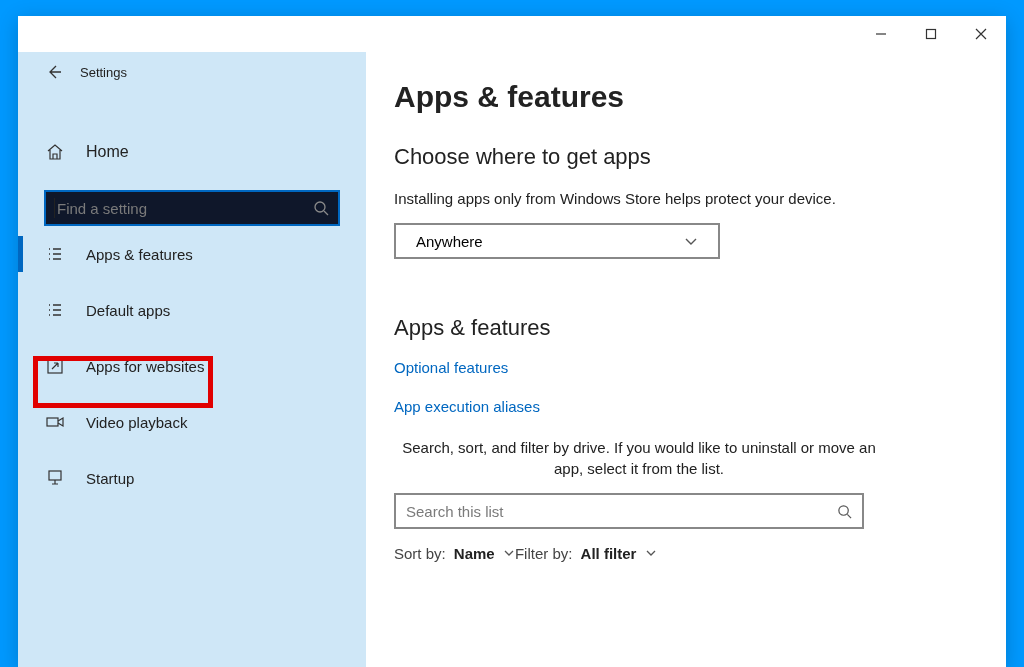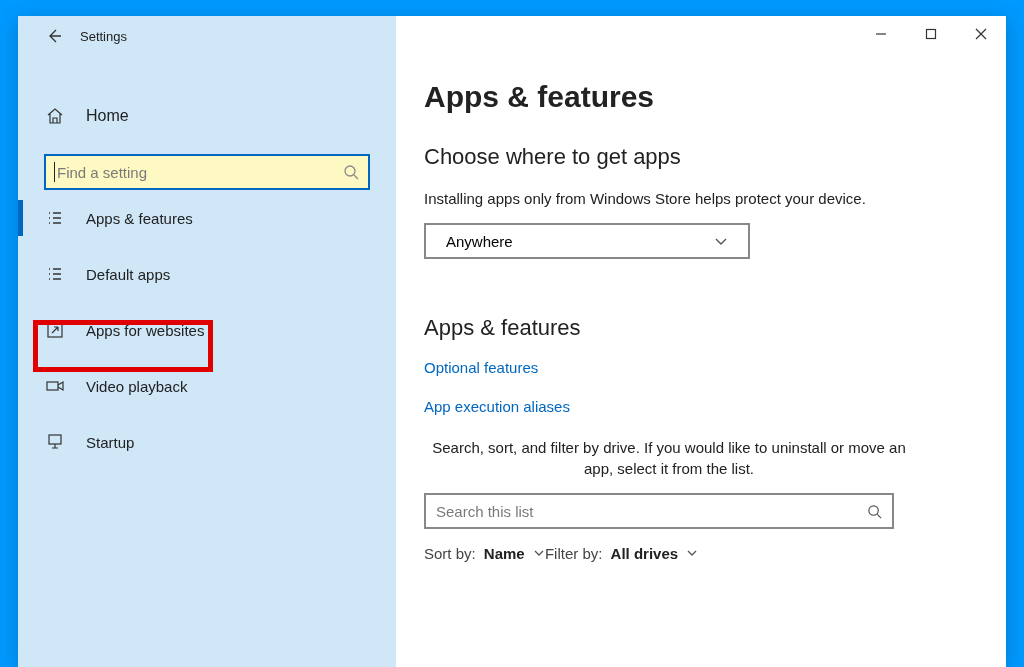--- a/index.html
+++ b/index.html
@@ -13,25 +13,26 @@
   .window {
     width: 100%;
     height: 100%;
     background: #fff;
     display: flex;
     position: relative;
     box-shadow: 0 4px 20px rgba(0,0,0,0.2);
   }
   
   .sidebar {
-    width: 378px;
+    width: 348px;
     background: #cfe7f7;
     display: flex;
     flex-direction: column;
     position: relative;
+    margin-top: 36px;
   }
   .titlebar-left {
     height: 40px;
     display: flex;
     align-items: center;
     padding-left: 18px;
   }
   .back-btn {
     width: 36px; height: 36px;
     display: flex; align-items: center; justify-content: center;
@@ -50,21 +51,21 @@
     margin-top: 40px;
     height: 40px;
     color: #222;
   }
   .home-row .icon { width: 22px; display:flex; align-items:center; }
   .home-row .lbl { font-size: 16px; margin-left: 18px; }
   .search-box {
     margin: 18px 26px 0 26px;
     height: 36px;
     border: 2px solid #0067c0;
-    background: #fef9c3;
+    background: #0f172a;
     display: flex;
     align-items: center;
     padding: 0 8px;
   }
   .search-box .caret {
     width: 1px; height: 20px; background:#222;
     animation: blink 1s step-start infinite;
   }
   @keyframes blink { 50% { opacity: 0; } }
   .search-box .ph {
@@ -332,21 +333,21 @@
         <span class="lbl">Sort by:</span>
         <span class="val">Name</span>
         <span class="chev">
           <svg width="12" height="12" viewBox="0 0 12 12" style="display:inline">
               <path d="M2 4 L6 8 L10 4" stroke="#555" stroke-width="1.3" fill="none"></path>
             </svg>
         </span>
       </div>
       <div>
         <span class="lbl">Filter by:</span>
-        <span class="val">All drives</span>
+        <span class="val">All filter</span>
         <span class="chev">
           <svg width="12" height="12" viewBox="0 0 12 12" style="display:inline">
               <path d="M2 4 L6 8 L10 4" stroke="#555" stroke-width="1.3" fill="none"></path>
             </svg>
         </span>
       </div>
     </div>
 
   </div>
 </div>

